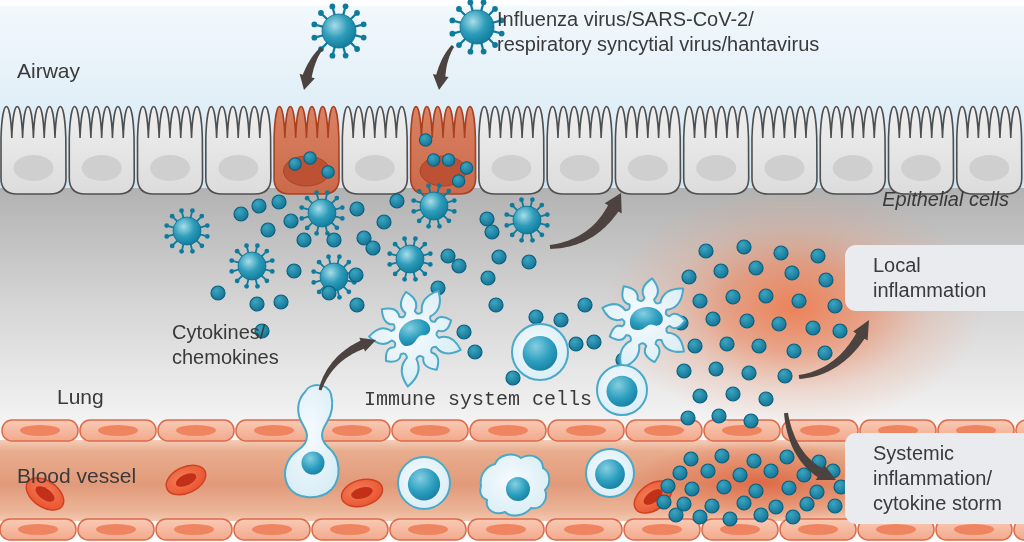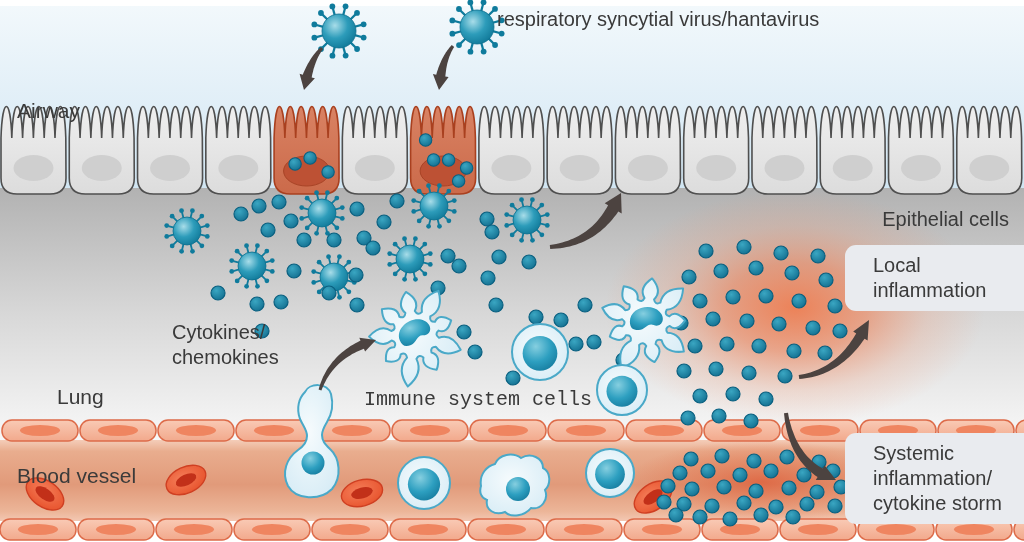--- a/index.html
+++ b/index.html
@@ -1,23 +1,23 @@
 <!DOCTYPE html>
 <html><head>
 <meta charset="utf-8">
 <style>
   html,body{margin:0;padding:0;background:#ffffff;}
   #stage{position:relative;width:1024px;height:542px;overflow:hidden;
          font-family:"Liberation Sans",sans-serif;background:#ffffff;}
   #scene{position:absolute;left:0;top:0;}
   .lbl{position:absolute;color:#3a3a3a;font-size:20px;line-height:25px;white-space:nowrap;z-index:5;}
   .lbl span{display:block;}
-  #lbl-airway{left:17px;top:58px;font-size:21px;margin-top:40px;}
+  #lbl-airway{left:17px;top:58px;font-size:21px;}
   #virus-caption{left:497px;top:7px;}
-  #lbl-epithelial{right:15px;top:207px;}
+  #lbl-epithelial{right:15px;top:187px;font-style:italic;}
   #lbl-cytokines{left:140px;top:320px;margin-left:32px;}
   #lbl-immune{left:364px;top:387px;font-family:Liberation Mono, monospace;}
   #lbl-lung{left:17px;top:384px;font-size:21px;margin-left:40px;}
   #lbl-vessel{left:17px;top:447px;font-size:21px;margin-top:16px;}
   .box{position:absolute;background:#e9ebef;border-radius:11px;color:#3a3a3a;
        font-size:20px;line-height:25px;padding:8px 28px;z-index:6;}
   .box span{display:block;white-space:nowrap;}
   #box-local{left:845px;top:245px;min-width:146px;}
   #box-systemic{left:845px;top:433px;min-width:139px;}
 </style>
@@ -696,20 +696,21 @@
         <path d="M 550.2 249.0 L 553.5 248.8 L 556.9 248.6 L 560.2 248.2 L 563.4 247.7 L 566.6 247.1 L 569.7 246.4 L 572.8 245.6 L 575.8 244.7 L 578.8 243.6 L 581.7 242.5 L 584.5 241.2 L 587.3 239.8 L 590.1 238.3 L 592.8 236.7 L 595.4 235.0 L 598.0 233.1 L 600.5 231.2 L 602.9 229.1 L 605.3 226.9 L 607.6 224.6 L 609.9 222.2 L 612.1 219.7 L 614.2 217.1 L 616.3 214.4 L 618.3 211.5 L 621.7 213.6 L 621 193 L 604.7 203.2 L 608.1 205.3 L 606.6 208.0 L 605.0 210.6 L 603.4 213.1 L 601.7 215.5 L 599.9 217.8 L 598.1 220.0 L 596.2 222.2 L 594.2 224.2 L 592.2 226.2 L 590.1 228.0 L 587.9 229.8 L 585.7 231.5 L 583.4 233.1 L 581.0 234.6 L 578.5 236.0 L 576.0 237.3 L 573.4 238.5 L 570.7 239.6 L 568.0 240.7 L 565.2 241.6 L 562.2 242.5 L 559.3 243.3 L 556.2 243.9 L 553.1 244.5 L 549.8 245.0 Z" fill="#4c4340"></path>
         <path d="M 321.4 390.5 L 322.4 388.0 L 323.4 385.7 L 324.4 383.4 L 325.6 381.2 L 326.7 379.0 L 328.0 376.9 L 329.3 374.9 L 330.7 372.9 L 332.2 371.0 L 333.7 369.2 L 335.2 367.4 L 336.9 365.7 L 338.6 364.0 L 340.3 362.4 L 342.1 360.9 L 344.0 359.4 L 346.0 358.0 L 348.0 356.7 L 350.1 355.4 L 352.2 354.1 L 354.4 352.9 L 356.7 351.8 L 359.1 350.8 L 361.5 349.8 L 363.9 348.8 L 365.1 351.6 L 376 340 L 359.3 337.8 L 360.5 340.6 L 357.9 341.9 L 355.4 343.3 L 352.9 344.7 L 350.5 346.1 L 348.2 347.7 L 346.0 349.2 L 343.8 350.9 L 341.8 352.5 L 339.8 354.3 L 337.9 356.1 L 336.0 358.0 L 334.3 359.9 L 332.6 361.8 L 331.0 363.9 L 329.5 365.9 L 328.0 368.1 L 326.6 370.2 L 325.4 372.5 L 324.2 374.8 L 323.0 377.1 L 322.0 379.5 L 321.0 381.9 L 320.1 384.4 L 319.3 387.0 L 318.6 389.5 Z" fill="#4c4340"></path>
         <path d="M 799.3 379.0 L 802.3 378.7 L 805.4 378.3 L 808.5 377.8 L 811.5 377.2 L 814.5 376.5 L 817.4 375.7 L 820.3 374.7 L 823.1 373.7 L 825.9 372.5 L 828.7 371.2 L 831.4 369.8 L 834.1 368.3 L 836.7 366.7 L 839.3 365.0 L 841.9 363.1 L 844.3 361.2 L 846.8 359.1 L 849.2 356.9 L 851.5 354.7 L 853.8 352.3 L 856.1 349.8 L 858.3 347.2 L 860.4 344.4 L 862.5 341.6 L 864.6 338.7 L 867.6 340.5 L 869 320 L 853.2 331.5 L 856.2 333.4 L 854.5 336.2 L 852.8 339.0 L 851.0 341.6 L 849.2 344.2 L 847.3 346.6 L 845.4 349.0 L 843.4 351.2 L 841.3 353.4 L 839.3 355.4 L 837.1 357.4 L 835.0 359.2 L 832.7 361.0 L 830.5 362.6 L 828.1 364.2 L 825.7 365.7 L 823.3 367.0 L 820.8 368.3 L 818.2 369.5 L 815.6 370.6 L 813.0 371.6 L 810.3 372.4 L 807.5 373.2 L 804.6 373.9 L 801.7 374.5 L 798.7 375.0 Z" fill="#4c4340"></path>
         <path d="M 784.0 413.3 L 784.4 416.8 L 784.8 420.3 L 785.4 423.7 L 786.0 427.1 L 786.7 430.3 L 787.5 433.5 L 788.4 436.6 L 789.4 439.6 L 790.5 442.6 L 791.6 445.4 L 792.9 448.2 L 794.2 450.9 L 795.7 453.6 L 797.2 456.1 L 798.8 458.6 L 800.5 461.0 L 802.4 463.3 L 804.3 465.6 L 806.3 467.7 L 808.4 469.8 L 810.5 471.7 L 812.8 473.6 L 815.2 475.4 L 817.6 477.1 L 815.8 480.1 L 836 480 L 824.7 465.6 L 822.8 468.6 L 820.6 467.3 L 818.4 465.9 L 816.3 464.5 L 814.3 462.9 L 812.4 461.3 L 810.5 459.6 L 808.6 457.8 L 806.9 455.9 L 805.2 453.9 L 803.5 451.8 L 802.0 449.6 L 800.5 447.4 L 799.1 445.0 L 797.7 442.6 L 796.4 440.0 L 795.2 437.4 L 794.0 434.6 L 793.0 431.8 L 791.9 428.9 L 791.0 425.8 L 790.1 422.7 L 789.3 419.5 L 788.6 416.2 L 788.0 412.7 Z" fill="#4c4340"></path>
       </g>
   </svg>
 
   <div class="lbl" id="lbl-airway">Airway</div>
 
   <div class="lbl" id="virus-caption">
+    <span>Influenza virus/SARS-CoV-2/</span>
     <span>respiratory syncytial virus/hantavirus</span>
   </div>
 
   <div class="lbl" id="lbl-epithelial">Epithelial cells</div>
 
   <div class="lbl" id="lbl-cytokines">
     <span>Cytokines/</span>
     <span>chemokines</span>
   </div>
 

